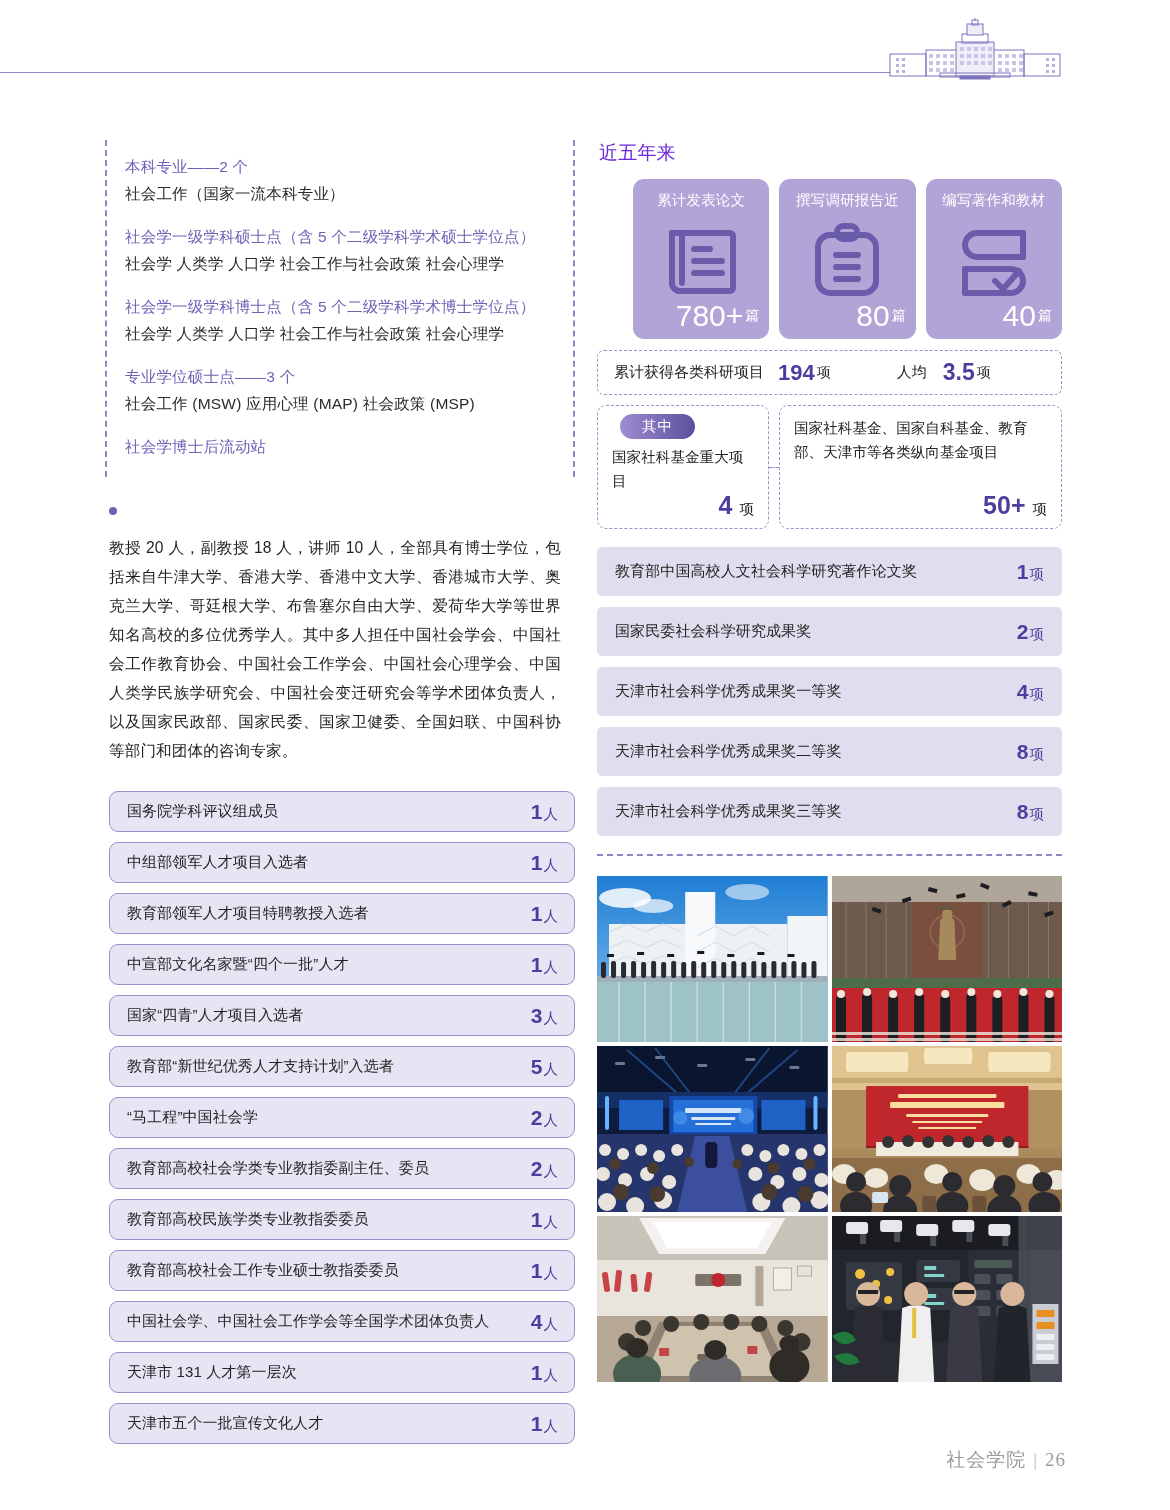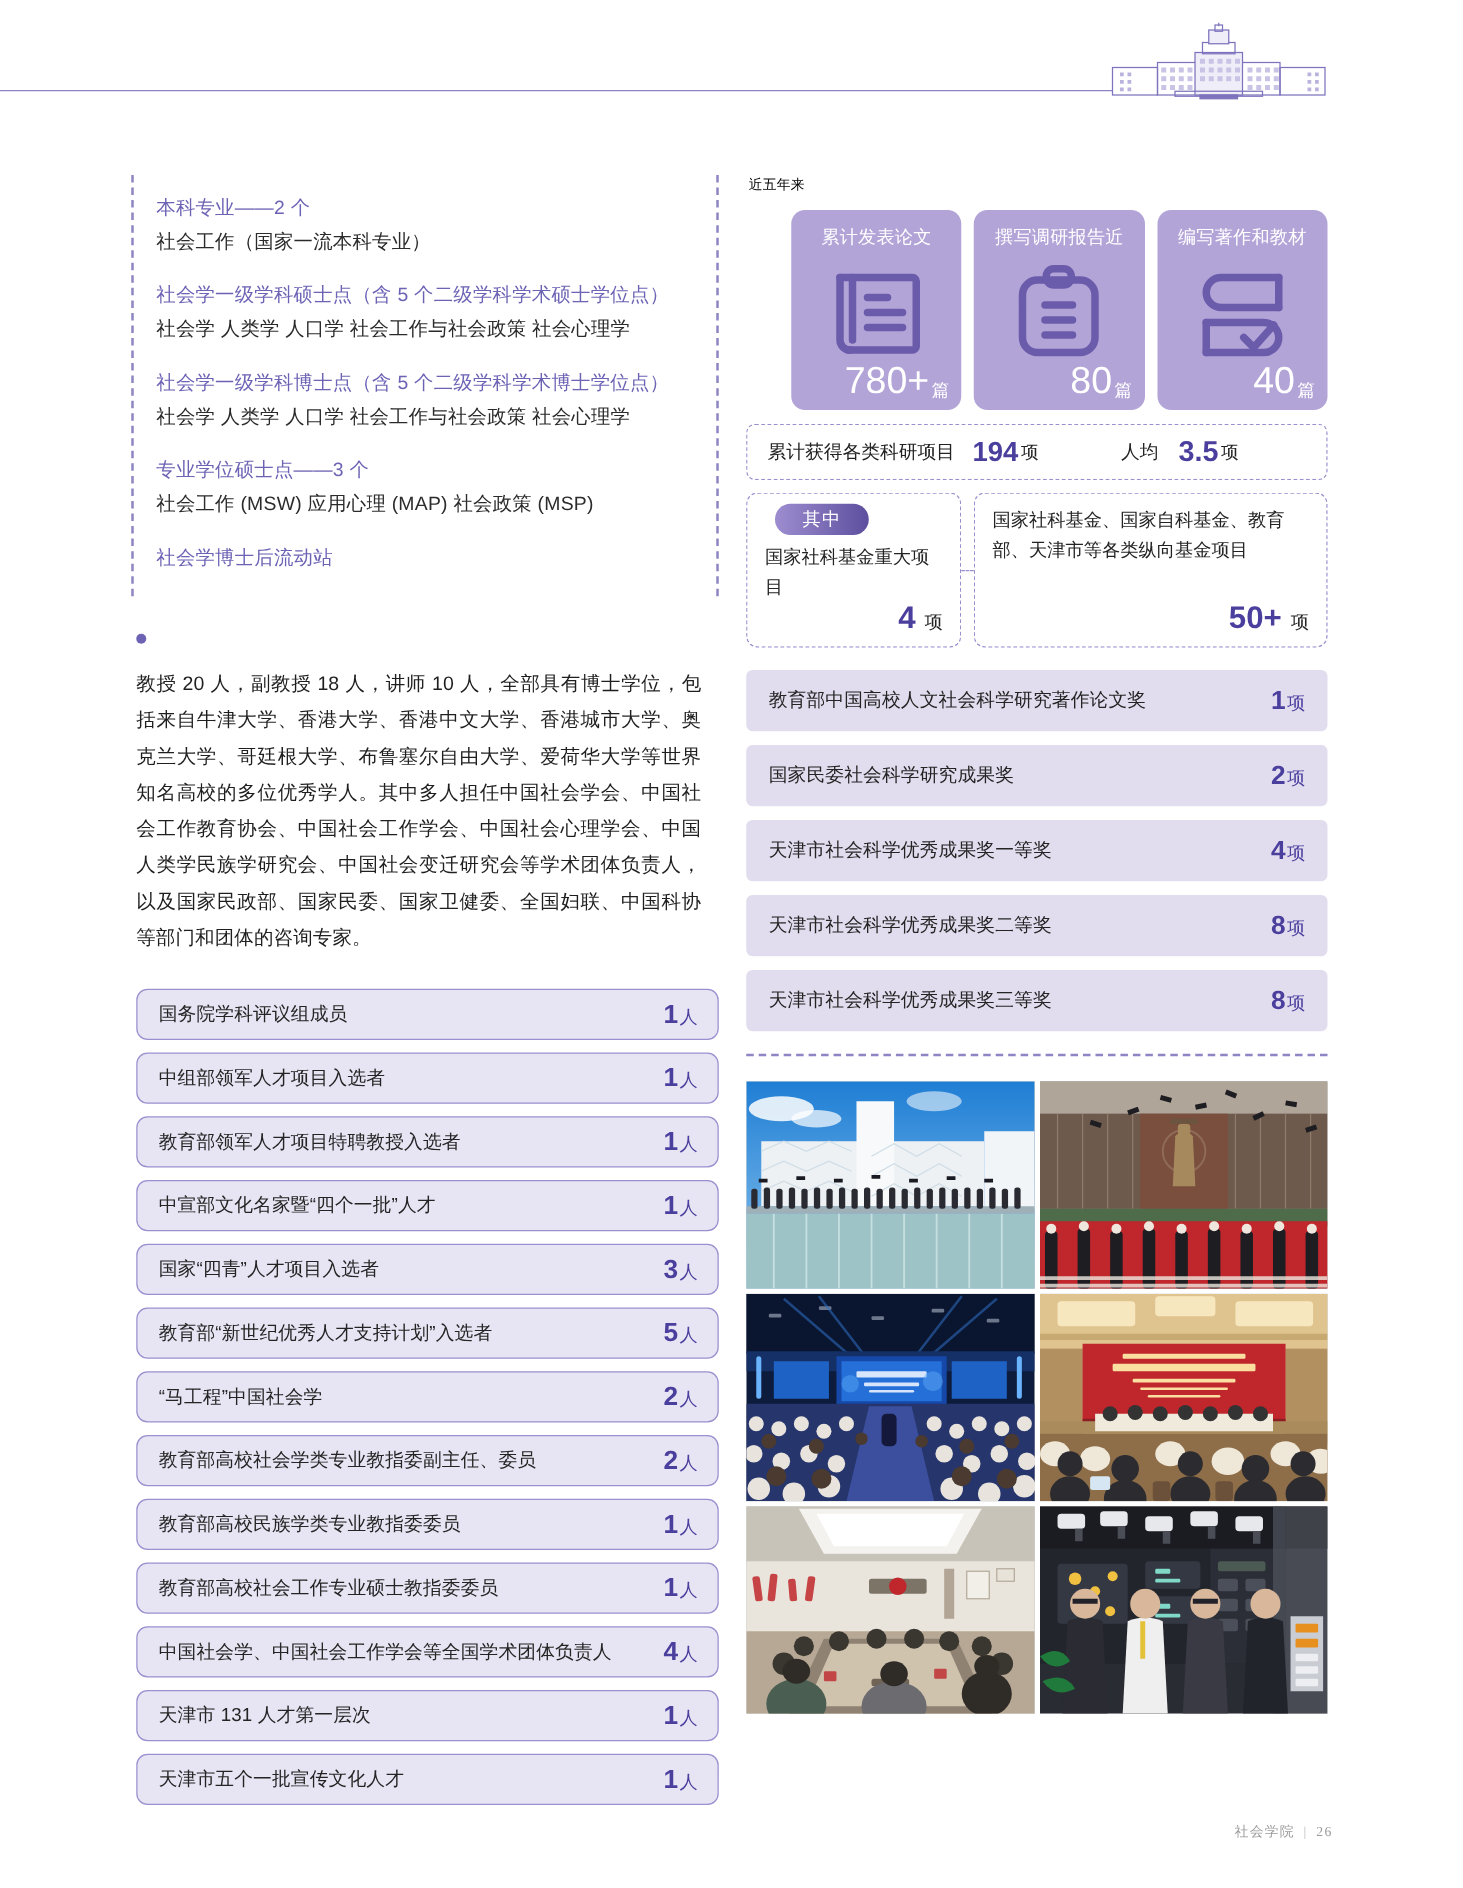--- a/index.html
+++ b/index.html
@@ -65,40 +65,40 @@
     border-radius:9px;
     display:flex;align-items:center;
     padding:0 16px 0 17px;
   }
   .pill .lbl{font-size:15px;color:#242424;letter-spacing:.1px;white-space:nowrap;}
   .pill .val{margin-left:auto;display:flex;align-items:baseline;color:#4b3f9e;}
   .pill .num{font-size:21px;font-weight:bold;letter-spacing:0;}
   .pill .unit{font-size:14.5px;margin-left:1px;}
 
   
-  .r-title{color:#000000;font-size:11px;margin:0 0 13px 2px;letter-spacing:.2px;}
+  .r-title{color:#6d28d9;font-size:19px;margin:0 0 13px 2px;letter-spacing:.2px;}
 
   .stat-row{display:flex;gap:10px;padding-left:36px;}
   .stat-card{
     position:relative;
     width:148px;height:160px;
     background:#b3a4d8;
     border-radius:11px;
     overflow:hidden;
   }
   .stat-card .cap{
     position:absolute;left:0;right:0;top:12px;
     text-align:center;color:#ffffff;font-size:14.5px;letter-spacing:.2px;
   }
   .stat-card .ico{
     position:absolute;left:50%;top:40px;transform:translateX(-50%);
   }
   .stat-card .big{
     position:absolute;right:10px;bottom:6px;
-    color:#ffffff;display:flex;align-items:flex-end;
+    color:#ffffff;display:flex;align-items:center;
   }
   .stat-card .big .n{font-size:30px;letter-spacing:0;}
   .stat-card .big .u{font-size:14px;margin-left:2px;}
 
   .proj-total{
     box-sizing:border-box;
     margin-top:11px;height:45px;
     border:1.5px dashed #9a90cf;border-radius:7px;
     display:flex;align-items:center;padding:0 16px;
   }
@@ -155,21 +155,21 @@
 
   
   .photos{margin-top:20px;display:grid;grid-template-columns:1fr 1fr;gap:4px;}
   .ph{position:relative;height:166px;overflow:hidden;background:#ccc;}
   .ph svg{display:block;width:100%;height:100%;}
 
   
   .footer{
     position:absolute;right:104px;bottom:37px;
     font-family:"Liberation Serif","DejaVu Serif",serif;
-    font-size:11px;color:#9b9b9b;letter-spacing:1px;
+    font-size:19px;color:#9b9b9b;letter-spacing:1px;
   }
   .footer .sep{color:#bdbdbd;margin:0 7px;}
 </style>
 </head>
 <body>
 
 <div class="page">
 
   <div class="header">
     <div class="rule"></div>

